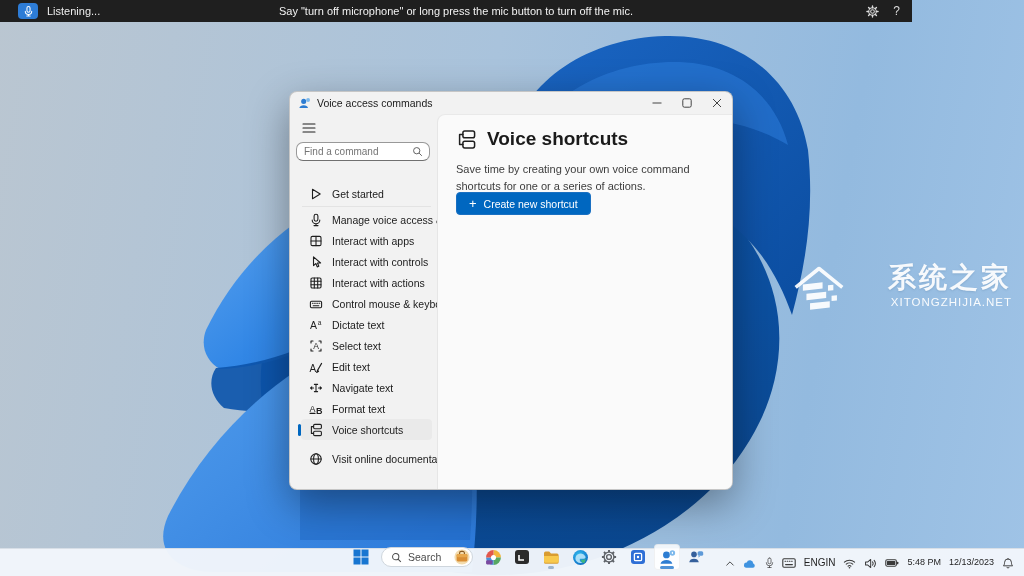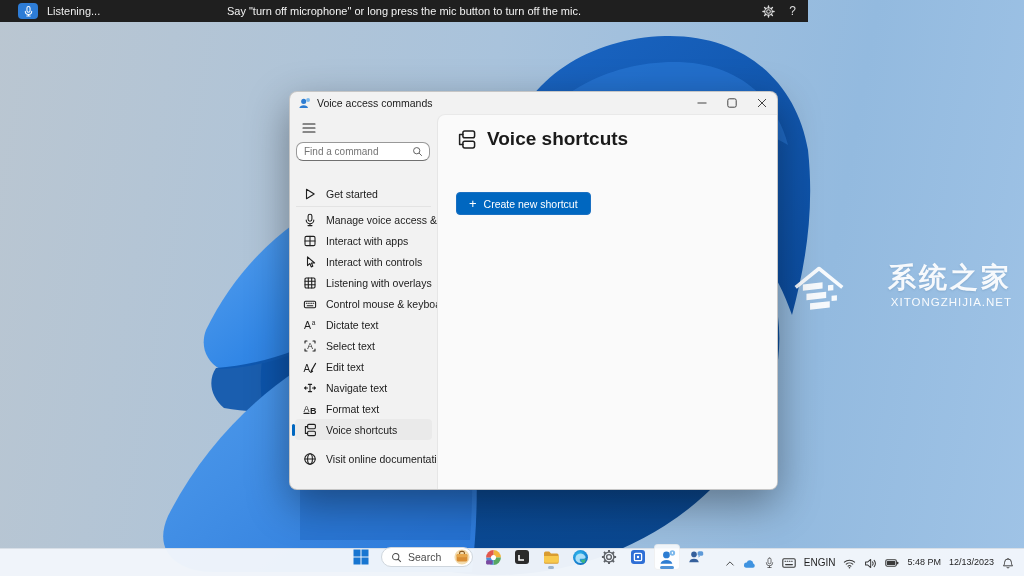--- a/index.html
+++ b/index.html
@@ -6,46 +6,46 @@
   .screen{position:relative;width:1024px;height:576px;overflow:hidden;
     font-family:"Liberation Sans","DejaVu Sans",sans-serif;
     background:linear-gradient(100deg,#bac6d1 0%,#a9c3dc 45%,#93badf 78%,#9fc3e6 100%);}
   .abs{position:absolute;}
   svg{display:block;}
 
   
   .wallpaper{left:0;top:0;width:1024px;height:576px;}
 
   
-  .voicebar{left:0;top:0;width:808px;height:22px;background:#1f1f1f;display:flex;align-items:center;z-index:50;}
+  .voicebar{left:0;top:0;width:912px;height:22px;background:#1f1f1f;display:flex;align-items:center;z-index:50;}
   .vb-mic{margin-left:18px;width:20px;height:16px;border-radius:4px;background:#2d7cd6;display:flex;align-items:center;justify-content:center;cursor:pointer;}
   .vb-status{margin-left:9px;font-size:11px;color:#ededed;}
   .vb-hint{position:absolute;left:0;right:0;text-align:center;font-size:11px;color:#f2f2f2;pointer-events:none;}
   .vb-right{margin-left:auto;display:flex;align-items:center;gap:14px;padding-right:12px;z-index:2;}
   .vb-help{color:#dcdcdc;font-size:12px;line-height:1;cursor:pointer;}
 
   
   .watermark{right:12px;top:264px;display:flex;align-items:flex-start;gap:6px;color:rgba(255,255,255,.93);z-index:5;}
   .wm-title{font-size:28px;font-weight:bold;letter-spacing:3px;line-height:1;text-shadow:0 1px 2px rgba(70,110,150,.25);margin-left:36px;}
   .wm-sub{font-family:Liberation Sans, sans-serif;font-size:11.5px;letter-spacing:1px;margin-top:4px;text-align:right;}
 
   
-  .window{left:289px;top:91px;width:489px;height:399px;background:#f2f2f2;border-radius:8px;
+  .window{left:289px;top:91px;width:444px;height:399px;background:#f2f2f2;border-radius:8px;
     border:1px solid rgba(0,0,0,.18);box-shadow:0 14px 42px rgba(0,0,0,.38);z-index:20;box-sizing:border-box;overflow:hidden;}
   .titlebar{position:absolute;left:0;top:0;right:0;height:22px;display:flex;align-items:center;}
   .tb-title{font-size:10.5px;color:#1b1b1b;margin-left:6px;}
   .tb-btns{margin-left:auto;display:flex;height:100%;}
   .tb-btn{width:30px;height:100%;display:flex;align-items:center;justify-content:center;cursor:pointer;color:#444;}
 
   .sidebar{position:absolute;left:0;top:22px;bottom:0;width:147px;}
   .hamburger{position:absolute;left:8px;top:4px;width:22px;height:20px;display:flex;align-items:center;justify-content:center;cursor:pointer;}
   .searchbox{position:absolute;left:6px;top:28px;width:134px;height:19px;background:#fff;border:1px solid #999;border-bottom-color:#707070;border-radius:7px;display:flex;align-items:center;box-sizing:border-box;}
   .searchbox input{flex:1;border:0;outline:0;background:transparent;font-size:10px;color:#333;padding:0 0 0 7px;font-family:inherit;min-width:0;}
   .searchbox .sicon{margin-right:6px;}
-  .nav{position:absolute;left:0;top:69px;right:0;}
+  .nav{position:absolute;left:0;top:69px;right:0;padding-left:6px;}
   .nav-item{position:relative;height:21px;margin:0 5px;display:flex;align-items:center;gap:9px;padding-left:8px;border-radius:4px;cursor:pointer;}
   .nav-item .nico{flex:0 0 14px;}
   .nav-label{font-size:10.5px;color:#1b1b1b;white-space:nowrap;}
   .nav-item.sel{background:#eaeaea;}
   .nav-item.sel::before{content:"";position:absolute;left:-3px;top:4.5px;width:3px;height:12px;border-radius:2px;background:#0067c0;}
   .nav-sep{height:5px;display:flex;align-items:center;margin:0 6px;}
   .nav-sep div{height:1px;width:100%;background:#e3e3e3;}
   .nav-gap{height:8px;}
   .nico{width:14px;height:14px;stroke:#1f1f1f;fill:none;stroke-width:1.1;stroke-linecap:round;stroke-linejoin:round;}
   .nico text{stroke:none;fill:#1f1f1f;font-family:"Liberation Sans",sans-serif;}
@@ -224,21 +224,21 @@
             <path d="M4.5 1.8 V10.6 L6.9 8.5 L8.2 11.9 L9.8 11.3 L8.5 8 H11.6 Z"></path>
           </svg>
           <span class="nav-label">Interact with controls</span>
         </div>
 
         <div class="nav-item">
           <svg class="nico" viewBox="0 0 14 14">
             <rect x="2" y="2" width="10" height="10" rx="1.2"></rect>
               <path d="M5.3 2 V12 M8.7 2 V12 M2 5.3 H12 M2 8.7 H12"></path>
           </svg>
-          <span class="nav-label">Listening with overlays</span>
+          <span class="nav-label">Interact with actions</span>
         </div>
 
         <div class="nav-item">
           <svg class="nico" viewBox="0 0 14 14">
             <rect x="1.4" y="4.2" width="11.2" height="6.6" rx="1.2"></rect>
             <path d="M3.4 6.3 h.7 M5.6 6.3 h.7 M7.8 6.3 h.7 M10 6.3 h.7 M4.2 8.8 h5.6"></path>
           </svg>
           <span class="nav-label">Control mouse &amp; keyboard</span>
         </div>
 
@@ -308,20 +308,21 @@
 
     <div class="main">
       <div class="main-head">
         <svg width="21" height="21" viewBox="0 0 14 14" class="nico" style="width:21px;height:21px;stroke-width:1;">
           <rect x="4.6" y="1.4" width="7.8" height="4.4" rx="1.2"></rect>
           <rect x="4.6" y="8.2" width="7.8" height="4.4" rx="1.2"></rect>
           <path d="M4.6 3.6 H2.4 V10.4 H4.6"></path>
         </svg>
         <span class="main-title">Voice shortcuts</span>
       </div>
+      <div class="main-desc">Save time by creating your own voice command shortcuts for one or a series of actions.</div>
       <div class="create-btn">
         <span class="plus">+</span>
         <span>Create new shortcut</span>
       </div>
     </div>
   </div>
 
   <div class="abs taskbar">
     <div class="tb-center">
 

